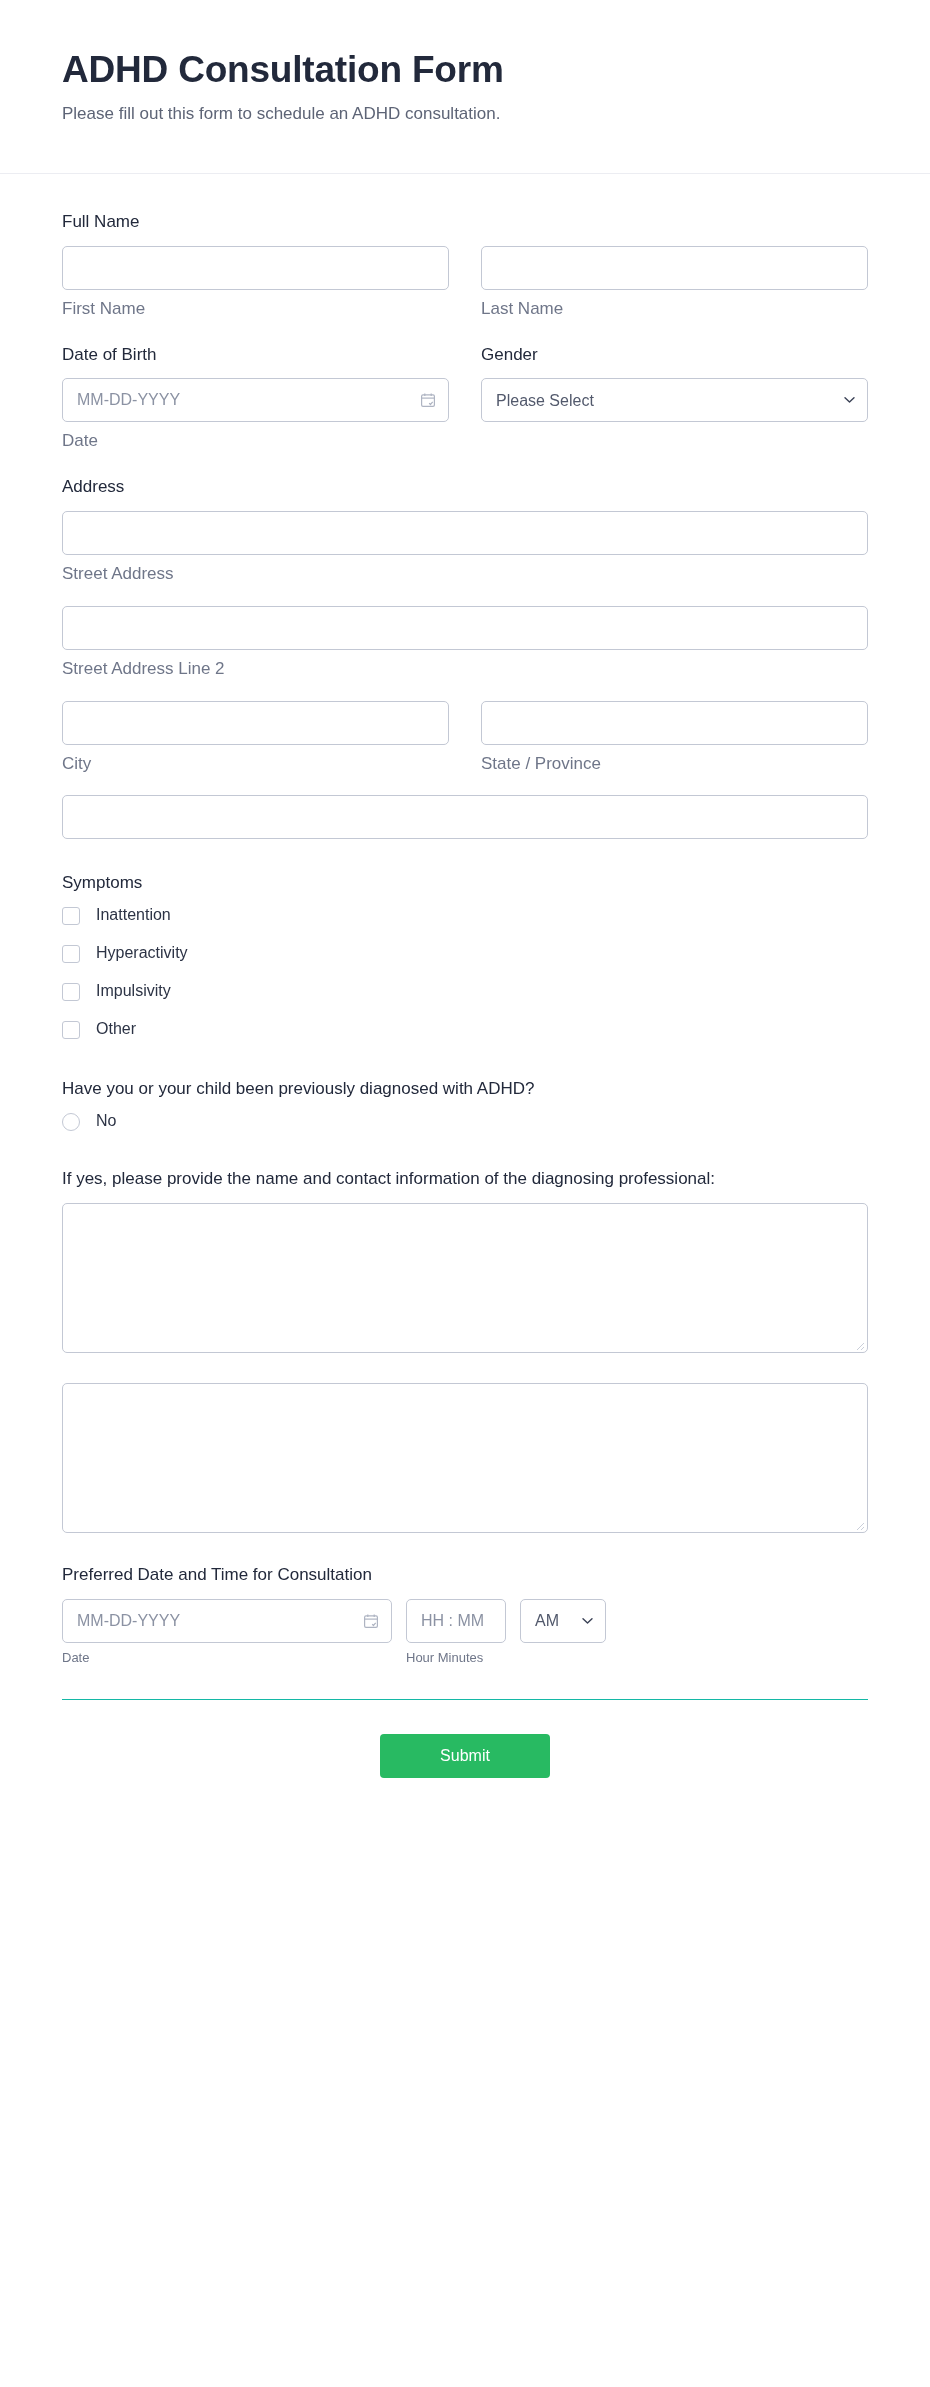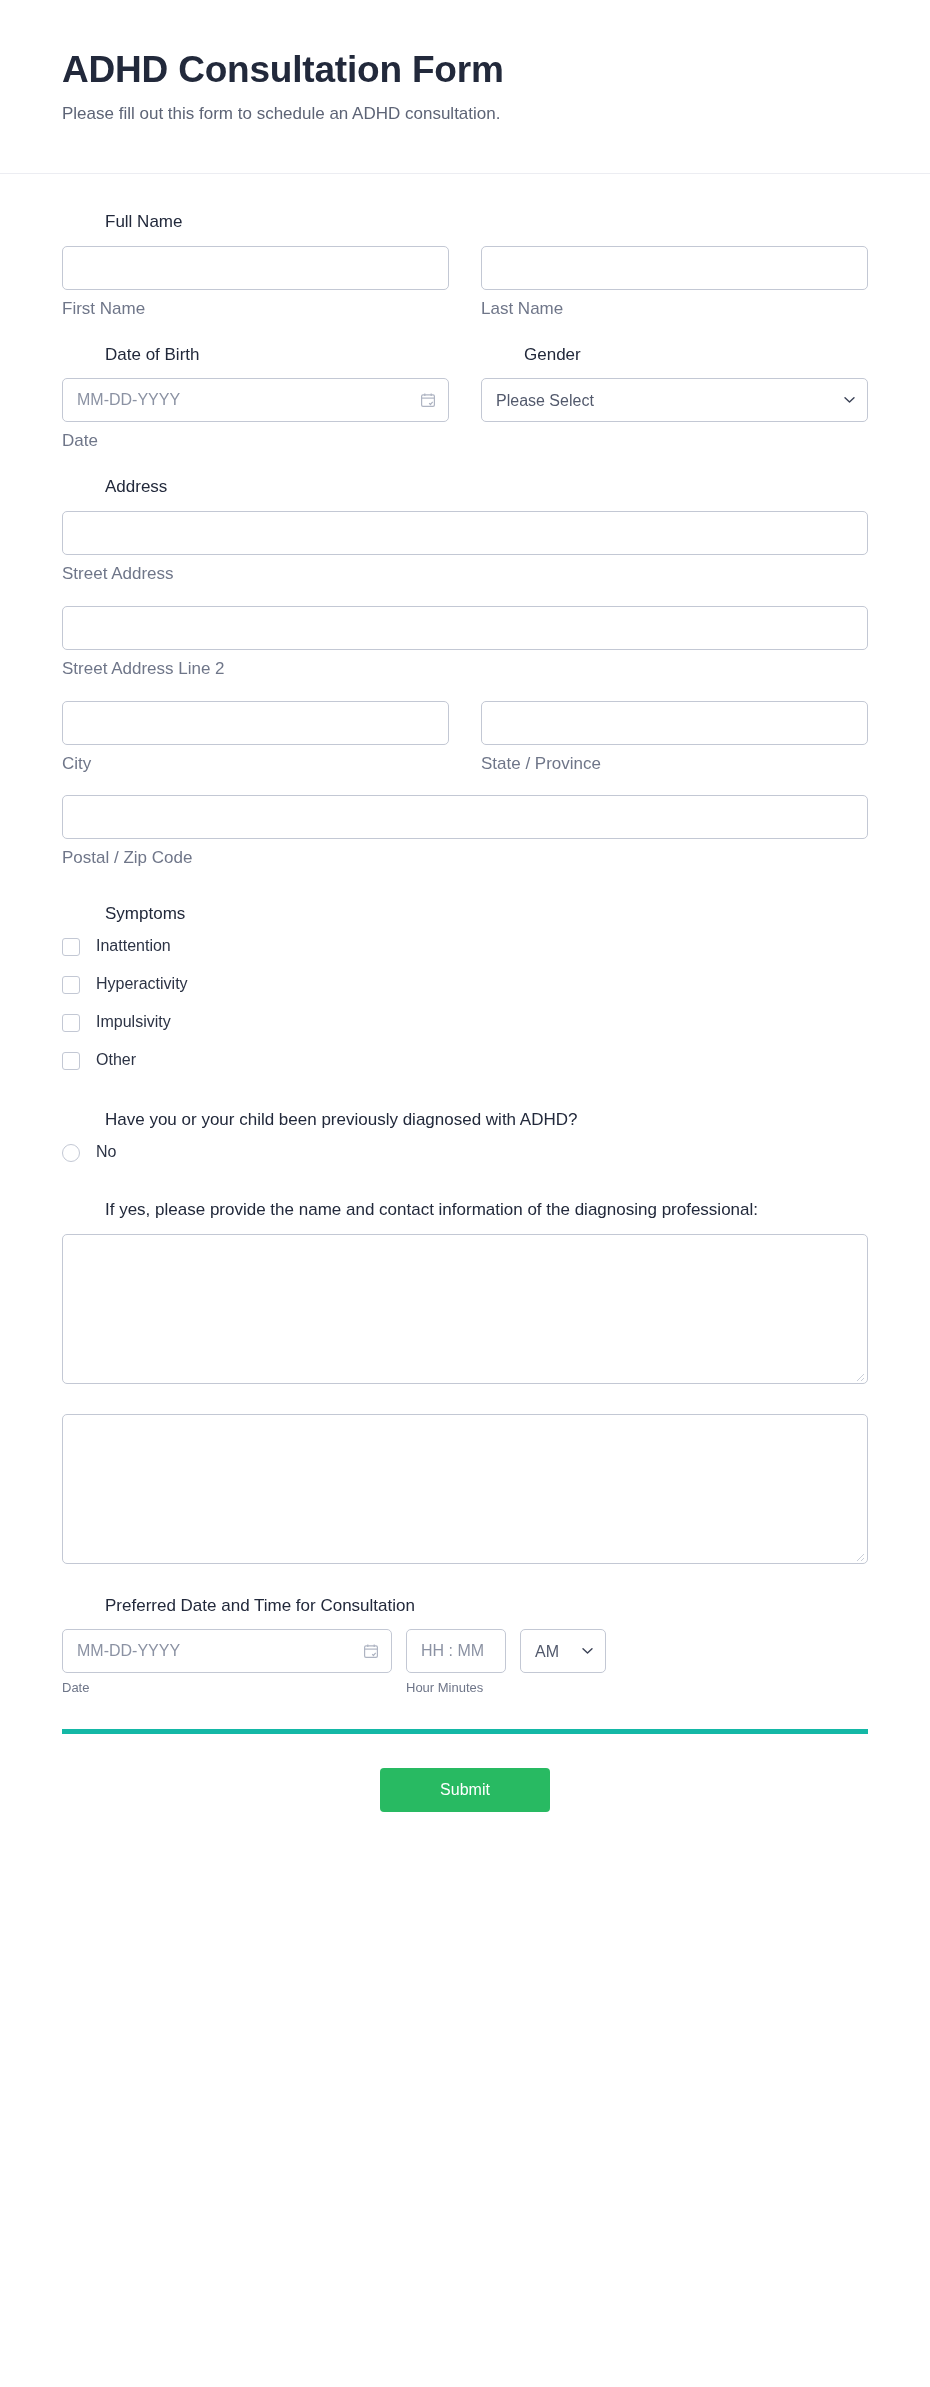--- a/index.html
+++ b/index.html
@@ -43,21 +43,20 @@
   }
 
   .field-block { margin-bottom: 22px; }
 
   .field-label {
     font-size: 17px;
     color: #22293b;
     line-height: 1.4;
     margin-bottom: 12px;
     font-weight: normal;
-    margin-left: 43px;
   }
   .field-label.wrap { max-width: 730px; }
 
   .sub-label {
     font-size: 17px;
     color: #6f7689;
     margin-top: 7px;
     line-height: 1.4;
   }
 
@@ -184,21 +183,21 @@
     display: flex;
     gap: 14px;
     margin-top: 7px;
   }
   .dt-sub-a { width: 330px; flex: 0 0 330px; font-size: 13px; color: #6f7689; }
   .dt-sub-b { font-size: 13px; color: #6f7689; }
 
   
   .form-footer {
     margin-top: 34px;
-    border-top: 5px solid #14b8a6;
+    border-top: 1px solid #14b8a6;
     padding: 34px 0 44px 0;
     text-align: center;
   }
   .submit-btn {
     display: inline-block;
     background: #28ba62;
     color: #ffffff;
     border: none;
     border-radius: 4px;
     font-size: 16px;
@@ -302,21 +301,20 @@
       <div class="col-half">
         <input class="text-input" type="text" style="">
         <div class="sub-label">State / Province</div>
       </div>
     </div>
 
     <div class="spacer-lg"></div>
 
     <div class="col-full">
       <input class="text-input" type="text" style="">
-      <div class="sub-label">Postal / Zip Code</div>
     </div>
   </div>
 
   <div class="field-block" style="margin-top:32px;">
     <div class="field-label">Symptoms</div>
     <div class="opt-list">
       <div class="opt-row">
         <span class="cbox"></span>
         <span class="opt-text">Inattention</span>
       </div>

